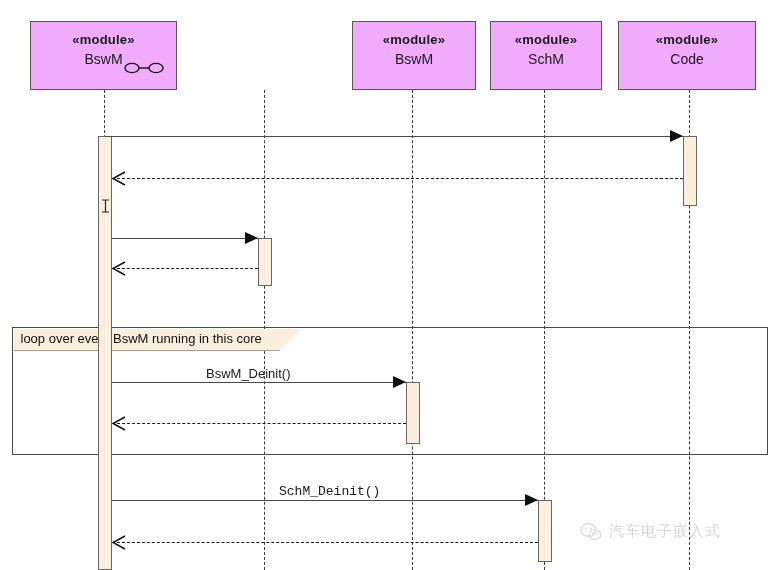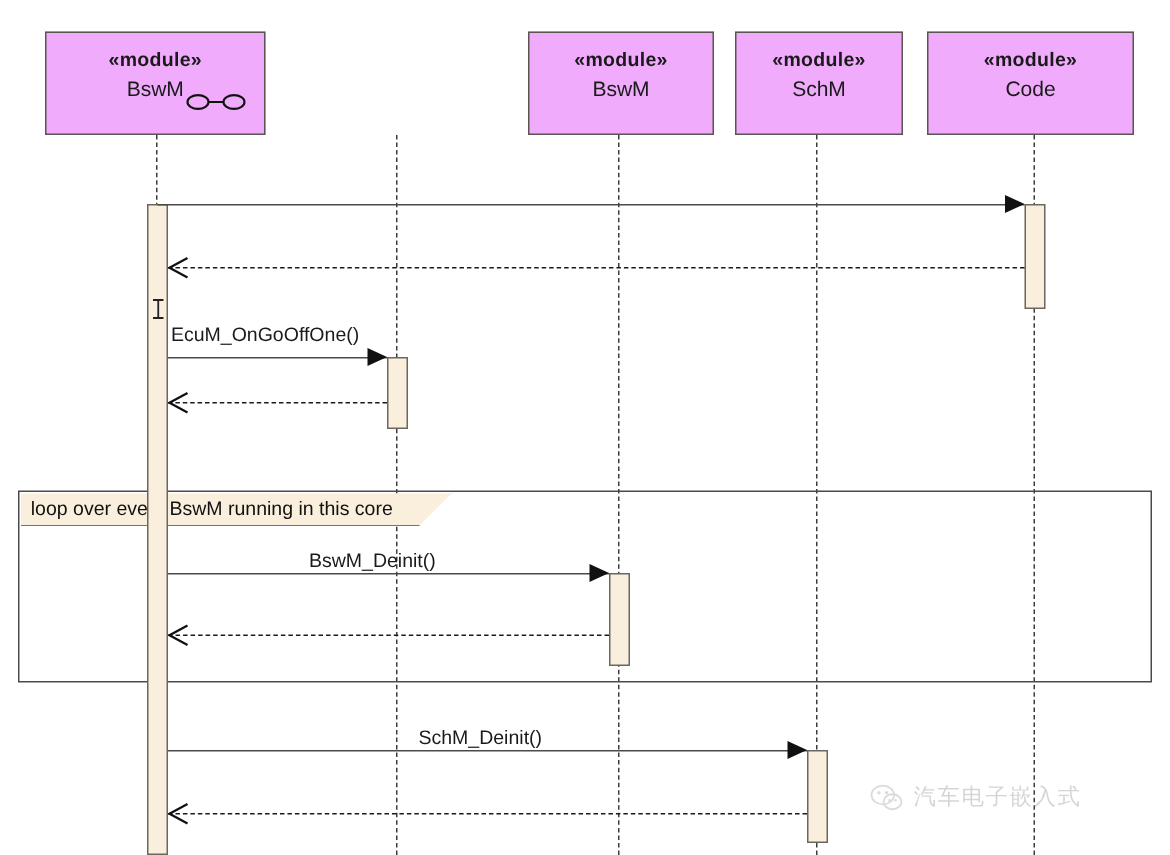--- a/index.html
+++ b/index.html
@@ -166,35 +166,34 @@
     <div class="activation" style="left: 406px; top: 382px; height: 62px;"></div>
     <div class="activation" style="left: 538px; top: 500px; height: 62px;"></div>
     <div class="msg-line" style="left: 105px; top: 136px; width: 578px;"></div>
     <div class="arrowhead-right" style="left: 670px; top: 130px;"></div>
     <div class="msg-line dashed" style="left: 112px; top: 178px; width: 571px;"></div>
     <div class="arrowhead-left-open" style="left: 112px; top: 170.5px;"><svg width="14" height="15" viewBox="0 0 14 15">
         <path d="M13 1 L1 7.5 L13 14" fill="none" stroke="#111111" stroke-width="1.5"></path>
       </svg></div>
     <div class="msg-line" style="left: 112px; top: 238px; width: 146px;"></div>
     <div class="arrowhead-right" style="left: 245px; top: 232px;"></div>
-    <div class="msg-label" style="left: 114px; top: 215px;">EcuM_OnGoOffOne()</div>
     <div class="msg-line dashed" style="left: 112px; top: 268px; width: 146px;"></div>
     <div class="arrowhead-left-open" style="left: 112px; top: 260.5px;"><svg width="14" height="15" viewBox="0 0 14 15">
         <path d="M13 1 L1 7.5 L13 14" fill="none" stroke="#111111" stroke-width="1.5"></path>
       </svg></div>
     <div class="msg-line" style="left: 112px; top: 382px; width: 294px;"></div>
     <div class="arrowhead-right" style="left: 393px; top: 376px;"></div>
     <div class="msg-label" style="left: 206px; top: 366px; text-align: right;">BswM_Deinit()</div>
     <div class="msg-line dashed" style="left: 112px; top: 423px; width: 294px;"></div>
     <div class="arrowhead-left-open" style="left: 112px; top: 415.5px;"><svg width="14" height="15" viewBox="0 0 14 15">
         <path d="M13 1 L1 7.5 L13 14" fill="none" stroke="#111111" stroke-width="1.5"></path>
       </svg></div>
     <div class="msg-line" style="left: 112px; top: 500px; width: 426px;"></div>
     <div class="arrowhead-right" style="left: 525px; top: 494px;"></div>
-    <div class="msg-label" style="left: 279px; top: 484px;">SchM_Deinit()</div>
+    <div class="msg-label" style="left: 279px; top: 484px; font-family: Liberation Mono, monospace;">SchM_Deinit()</div>
     <div class="msg-line dashed" style="left: 112px; top: 542px; width: 426px;"></div>
     <div class="arrowhead-left-open" style="left: 112px; top: 534.5px;"><svg width="14" height="15" viewBox="0 0 14 15">
         <path d="M13 1 L1 7.5 L13 14" fill="none" stroke="#111111" stroke-width="1.5"></path>
       </svg></div>
     <div class="lifeline-head" style="left: 30px; top: 21px; width: 147px; height: 69px;">
       <div class="stereotype">«module»</div>
       <div class="module-name">BswM</div>
       <div class="lollipop"><svg width="40" height="14" viewBox="0 0 40 14">
           <ellipse cx="8" cy="7" rx="7" ry="4.6" fill="none" stroke="#111" stroke-width="1.4"></ellipse>
           <line x1="15" y1="7" x2="25" y2="7" stroke="#111" stroke-width="1.4"></line>

